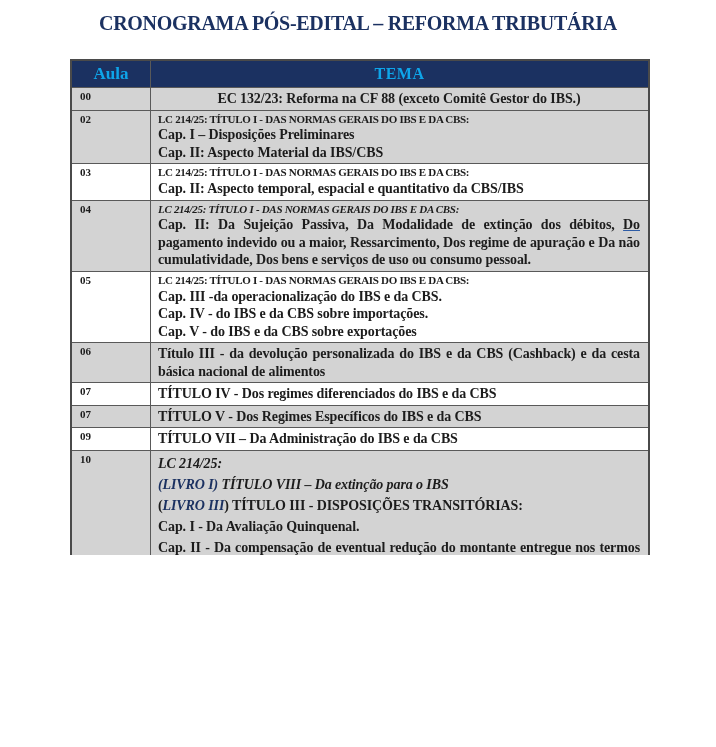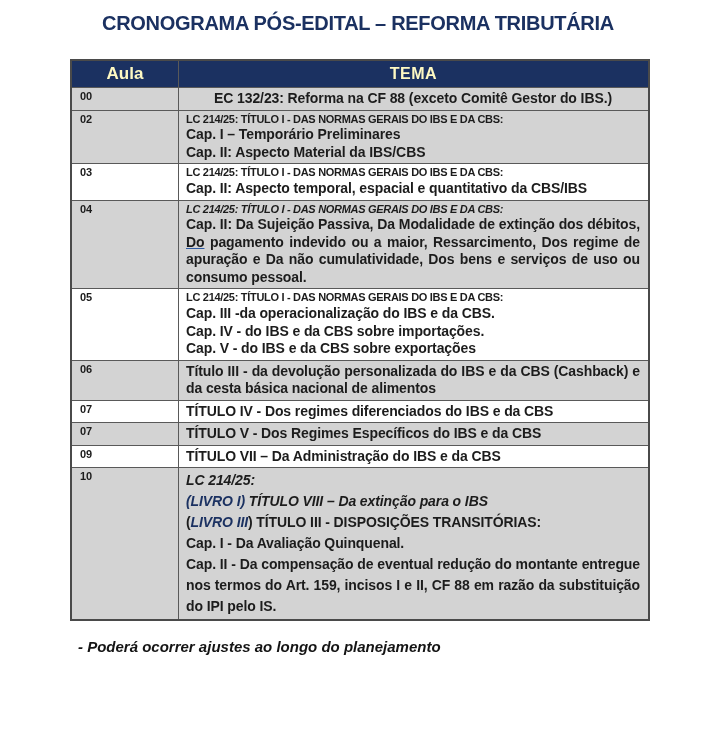--- a/index.html
+++ b/index.html
@@ -4,38 +4,38 @@
 <style>
   :root{
     --navy:#1B3161;
     --header-bg:#1B3161;
     --shade:#D3D3D3;
     --border:#595959;
     --text:#1C1C1C;
   }
   html,body{margin:0;padding:0;background:#ffffff;}
   .page{
-    width:716px;height:747px;background:#ffffff;overflow:hidden;position:relative;
-    font-family:Liberation Sans, sans-serif;color:var(--text);
+    width:716px;height:555px;background:#ffffff;overflow:hidden;position:relative;
+    font-family:Liberation Serif, serif;color:var(--text);
   }
   .title{
     margin:12px 0 0 0;text-align:center;
     font-size:20px;font-weight:bold;letter-spacing:-0.3px;
     color:var(--navy);
   }
   table.schedule{
     border-collapse:collapse;table-layout:fixed;
     width:580px;margin:24px 0 0 70px;
     border:2px solid #4a4a4a;
   }
   table.schedule th,table.schedule td{border:1px solid var(--border);}
   th.aula-h{width:78px;}
   table.schedule th{
-    background:var(--header-bg);color:#fef9c3;font-weight:bold;
-    padding:3px 14px;text-align:center;
+    background:var(--header-bg);color:#0ea5e9;font-weight:bold;
+    padding:3px 0;text-align:center;
   }
   th.aula-h{font-size:17px;}
   th.tema-h{font-size:16px;letter-spacing:0.5px;}
   td{vertical-align:top;font-size:14px;font-weight:bold;color:var(--text);}
   td.aula{
     text-align:left;padding:2px 8px;font-size:11px;font-weight:600;
   }
   td.tema{padding:2px 8px 2px 7px;}
   tr.shaded td{background:var(--shade);}
   tr.center td.tema{text-align:center;}
@@ -69,21 +69,21 @@
         <tr class="shaded center">
           <td class="aula">00</td>
           <td class="tema">
             <div class="block"><span>EC 132/23: Reforma na CF 88 (exceto Comitê Gestor do IBS.)</span></div>
           </td>
         </tr>
         <tr class="shaded">
           <td class="aula">02</td>
           <td class="tema">
             <div class="block caps-fit"><span>LC 214/25: TÍTULO I - DAS NORMAS GERAIS DO IBS E DA CBS:</span></div>
-            <div class="block"><span>Cap. I – Temporário Preliminares</span></div>
+            <div class="block"><span>Cap. I – Disposições Preliminares</span></div>
             <div class="block"><span>Cap. II: Aspecto Material da IBS/CBS</span></div>
           </td>
         </tr>
         <tr>
           <td class="aula">03</td>
           <td class="tema">
             <div class="block caps-fit"><span>LC 214/25: TÍTULO I - DAS NORMAS GERAIS DO IBS E DA CBS:</span></div>
             <div class="block"><span>Cap. II: Aspecto temporal, espacial e quantitativo da CBS/IBS</span></div>
           </td>
         </tr>

